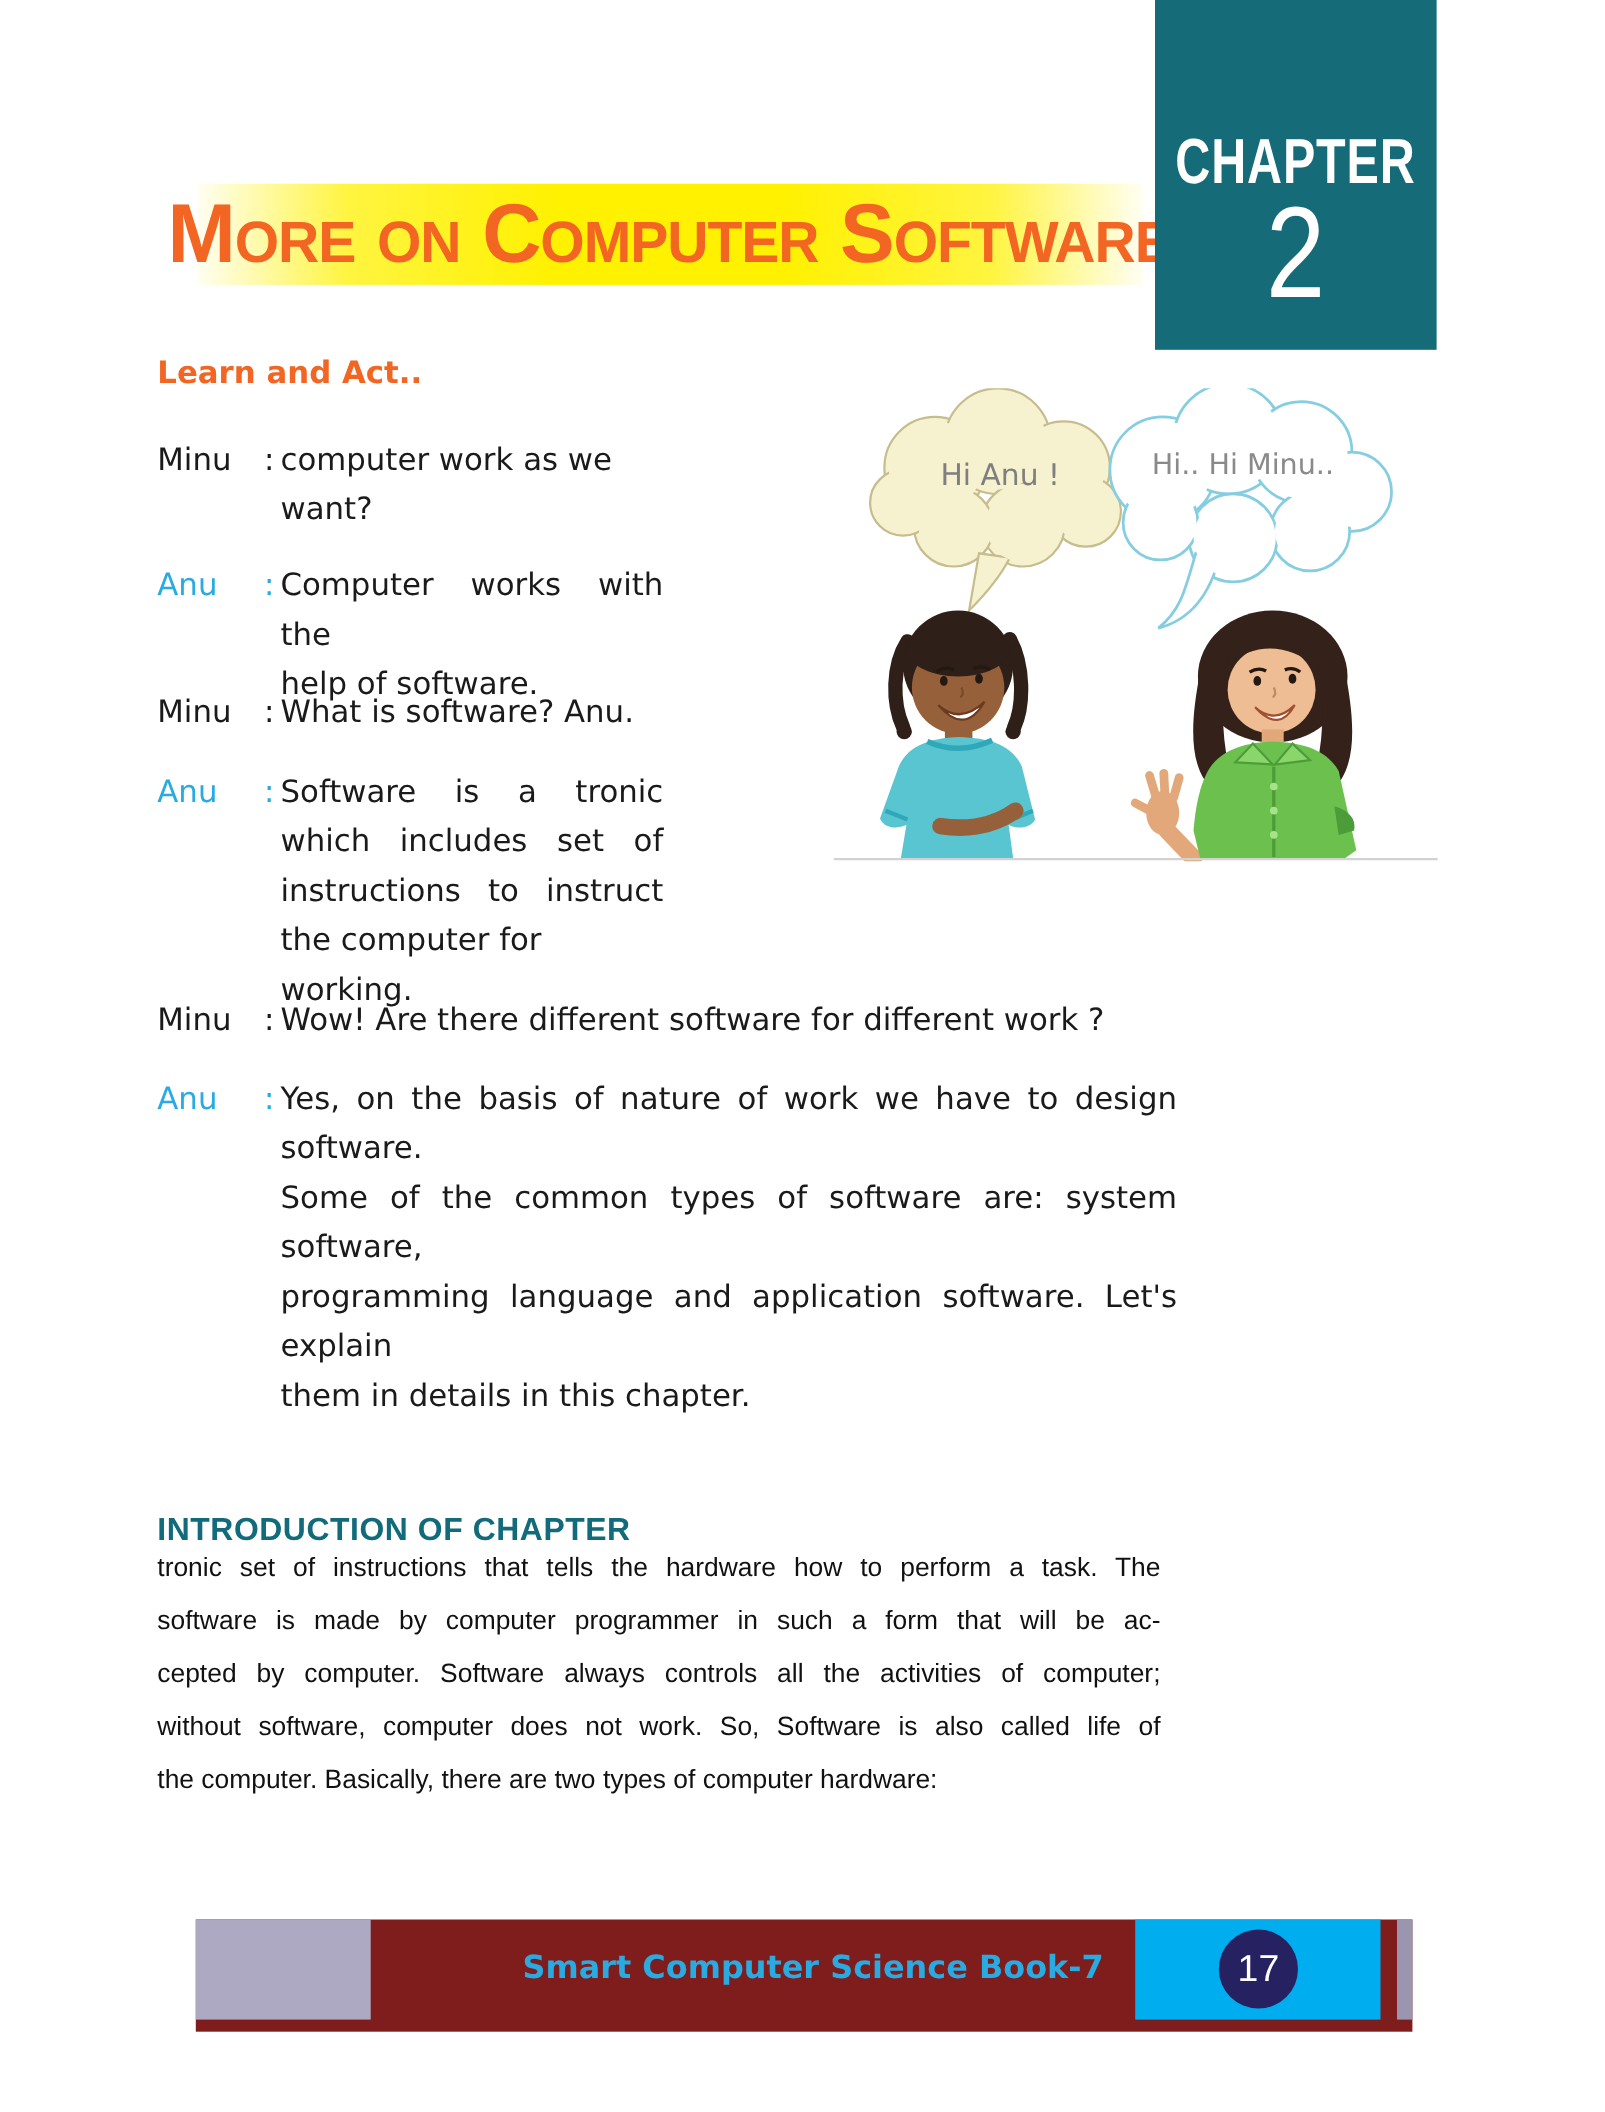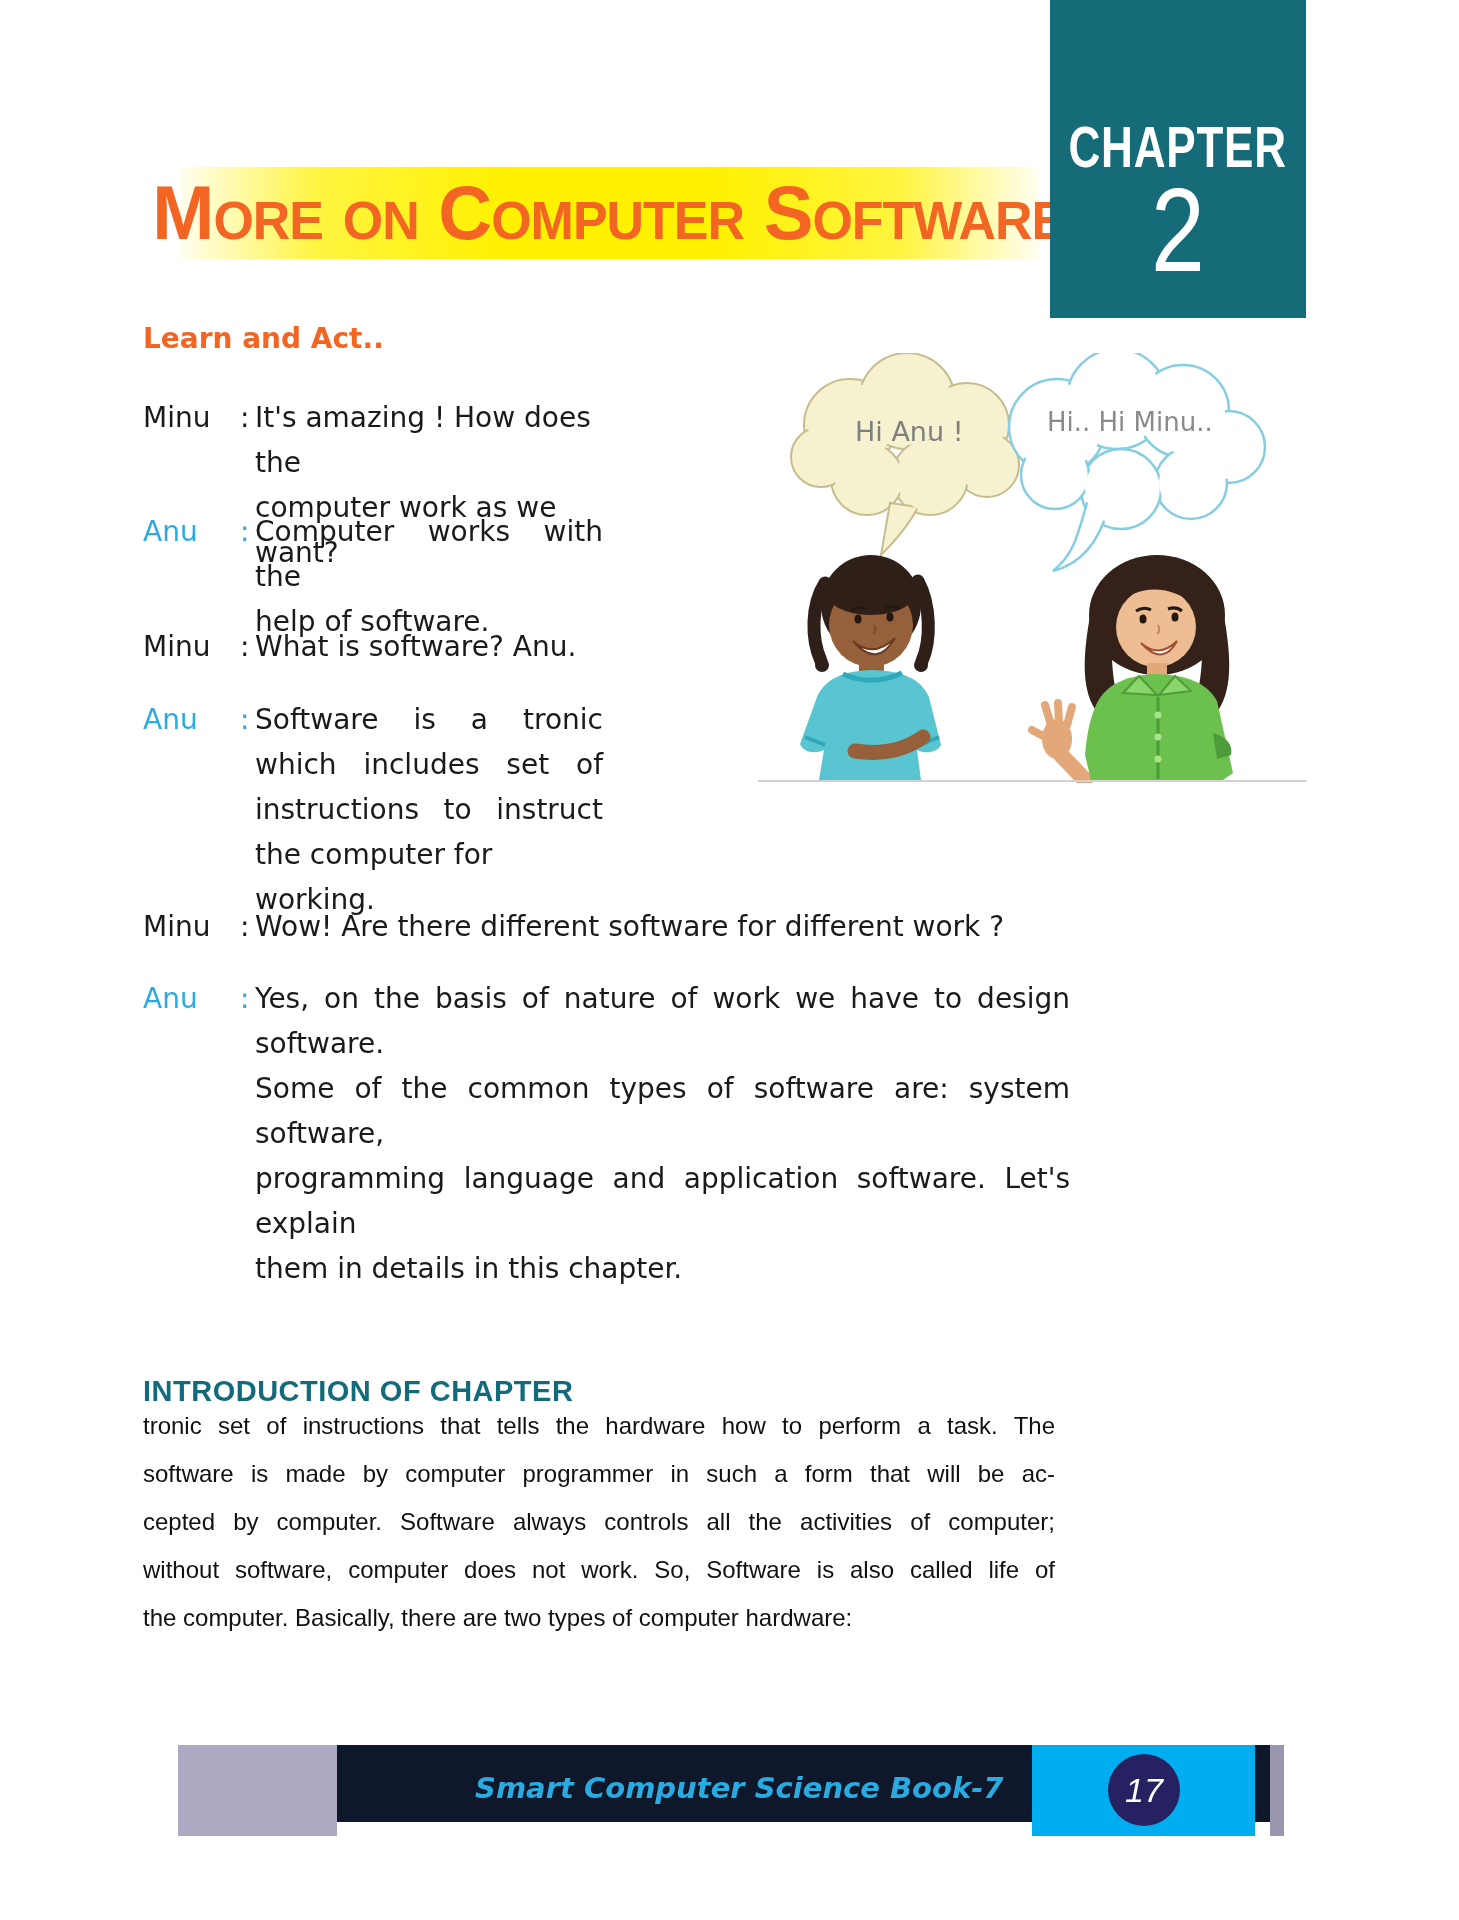--- a/index.html
+++ b/index.html
@@ -30,21 +30,21 @@
   .w-wide{width:815px;}
   .w-auto{white-space:nowrap;}
   
   #illustration{position:absolute;left:755px;top:353px;width:555px;height:430px;}
   
   #intro-heading{position:absolute;left:143px;top:1375px;font-size:29px;font-weight:bold;letter-spacing:0.5px;}
   #intro-para{position:absolute;left:143px;top:1402px;width:912px;font-size:24px;color:#111;}
   #intro-para .pline{height:48px;line-height:48px;}
   #intro-para .pjust{text-align:justify;text-align-last:justify;}
   
-  #footer-bar{position:absolute;left:178px;top:1745px;width:1106px;height:77px;background:#0f172a;font-style:italic;}
+  #footer-bar{position:absolute;left:178px;top:1745px;width:1106px;height:102px;background:#7f1d1d;}
   #footer-lav-left{position:absolute;left:0;top:0;width:159px;height:91px;background:#ada9c2;}
   #footer-cyan{position:absolute;left:854px;top:0;width:223px;height:91px;}
   #footer-lav-right{position:absolute;left:1092px;top:0;width:14px;height:91px;background:#9a96af;}
   #footer-title{position:absolute;left:297px;top:26px;font-size:29px;font-weight:700;white-space:nowrap;}
   #page-circle{position:absolute;left:76px;top:9px;width:72px;height:72px;border-radius:50%;
     display:flex;align-items:center;justify-content:center;color:#fff;font-size:34px;}
 </style>
 </head>
 <body>
 
@@ -57,21 +57,20 @@
     <div id="chapter-label">CHAPTER</div>
     <div id="chapter-number">2</div>
   </div>
 
   <div id="learn-label" class="comic" style="color: rgb(242, 101, 34);">Learn and Act..</div>
 
   <div class="turn comic" style="top:395px;">
     <span class="dname" style="color: rgb(26, 26, 26);">Minu</span>
     <span class="colon" style="color: rgb(26, 26, 26);">:</span>
     <div class="dtext w-narrow">
-      <div class="lline">It's amazing ! How does the</div>
       <div class="lline">computer work as we want?</div>
     </div>
   </div>
 
   <div class="turn comic" style="top:509px;">
     <span class="dname" style="color: rgb(41, 171, 226);">Anu</span>
     <span class="colon" style="color: rgb(41, 171, 226);">:</span>
     <div class="dtext w-narrow">
       <div class="jline">Computer works with the</div>
       <div class="lline">help of software.</div>

